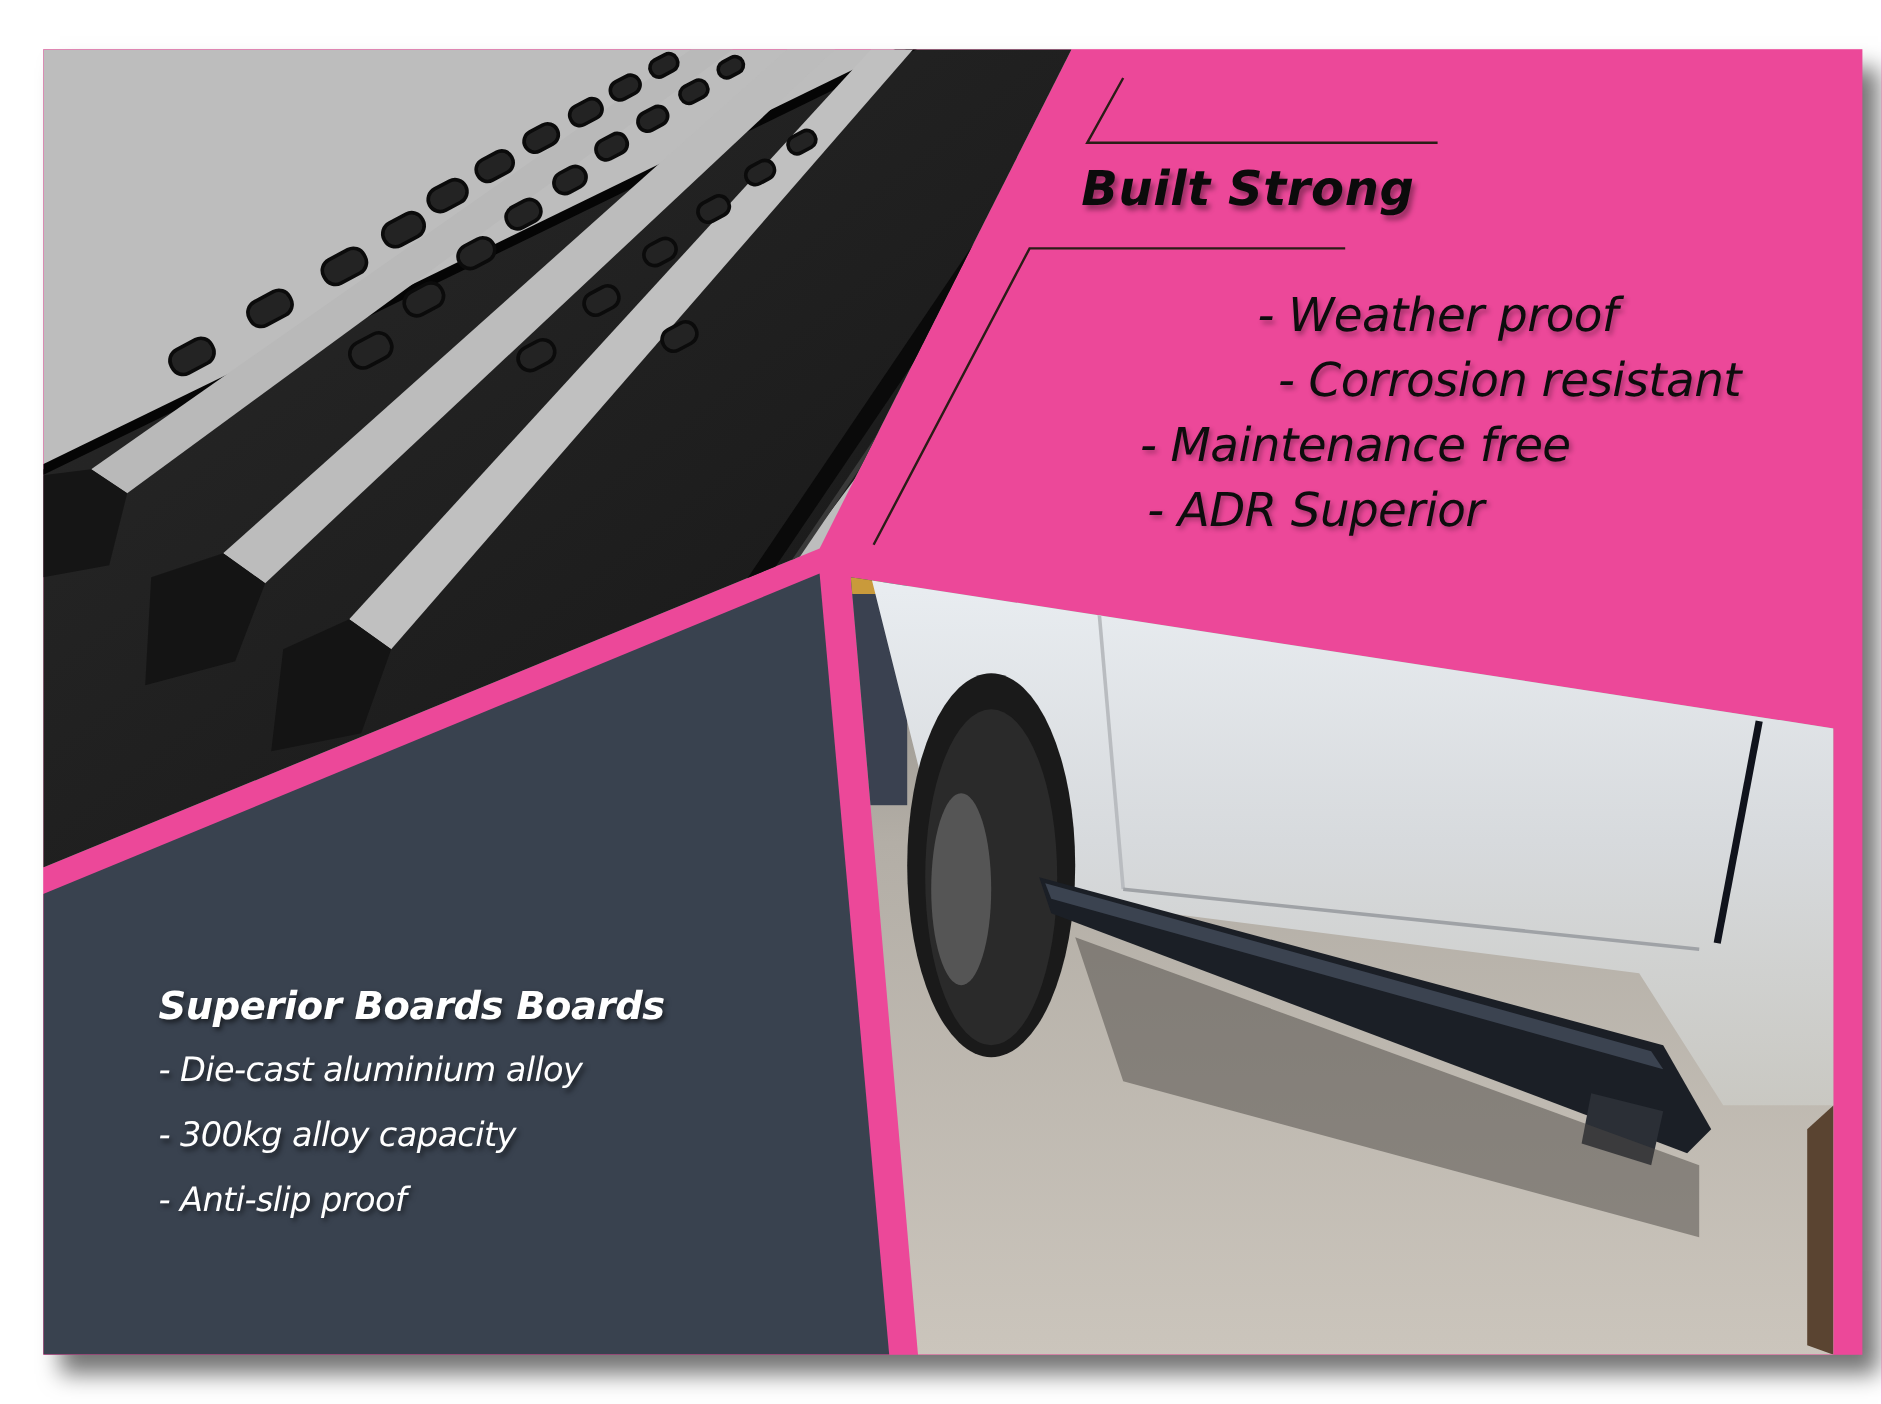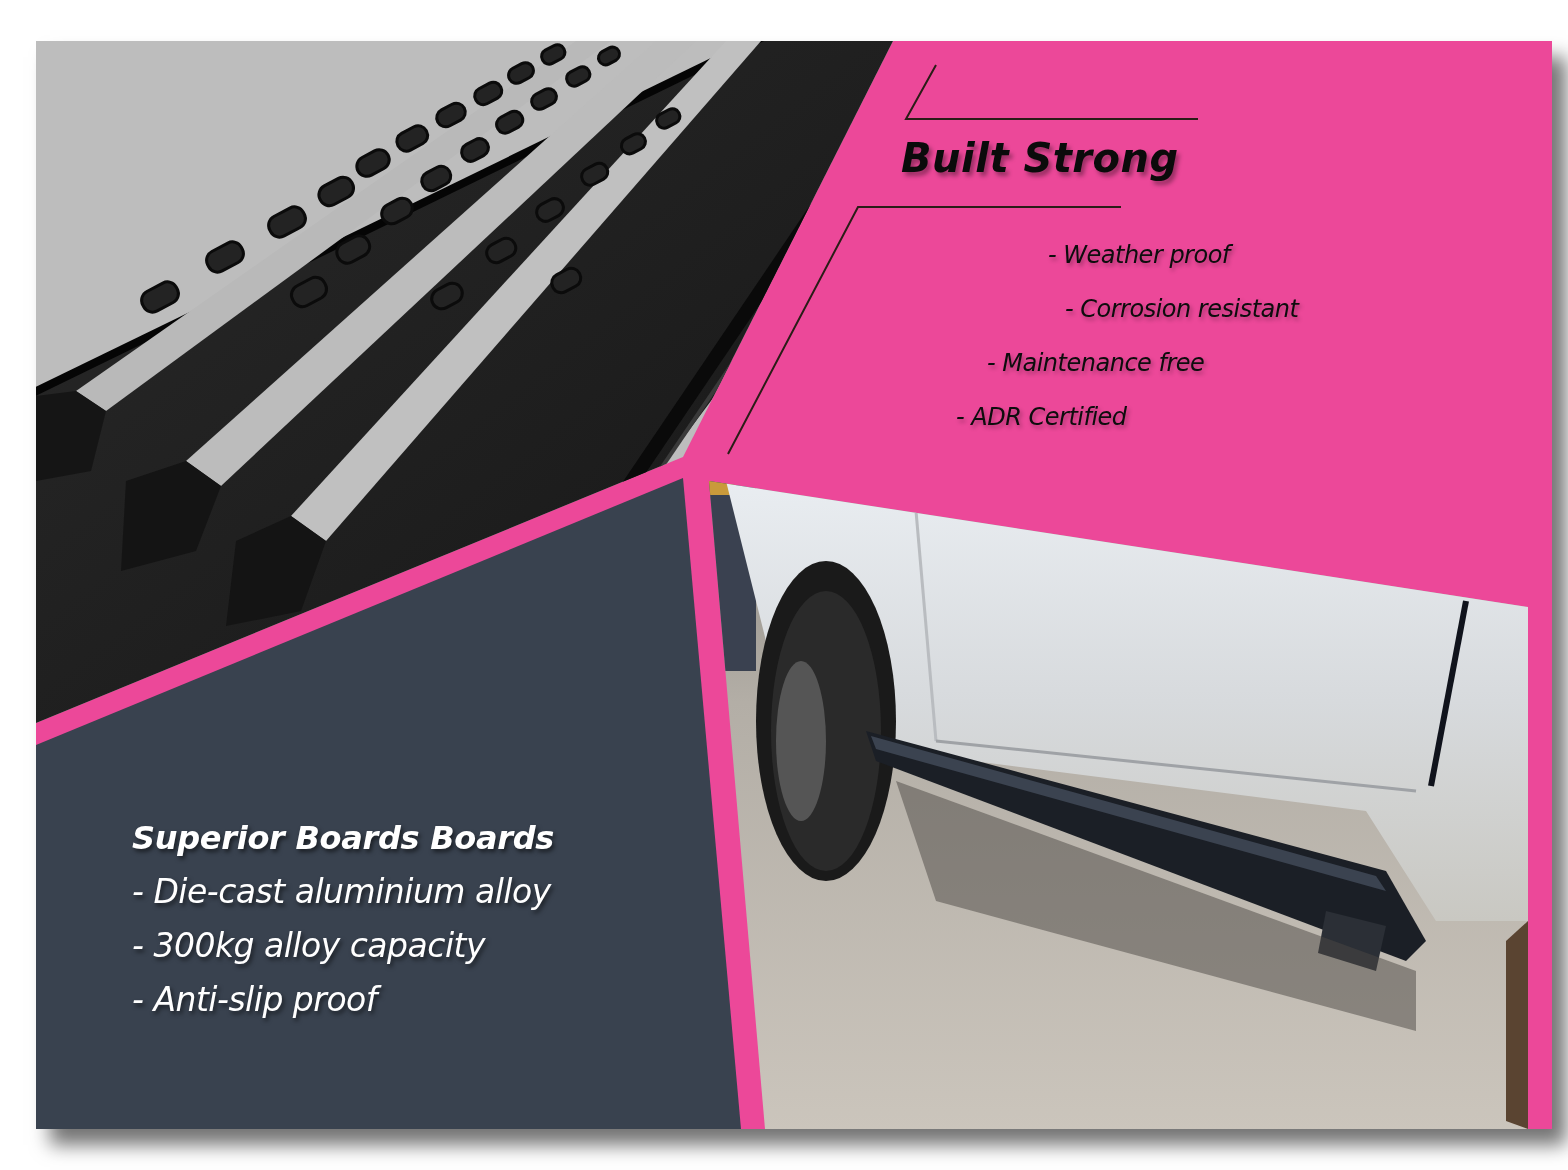--- a/index.html
+++ b/index.html
@@ -18,34 +18,34 @@
   .layer { position: absolute; left: 0; top: 0; width: 1492px; height: 1088px; }
   svg.layer { display: block; }
 
   .headline {
     position: absolute; left: 865px; top: 94px;
     font-size: 40px; font-weight: bold; font-style: italic; color: #0b0b0b;
     text-shadow: 3px 4px 4px rgba(0,0,0,0.35);
     letter-spacing: 0.5px; margin: 0; white-space: nowrap;
   }
   .feat {
-    position: absolute; font-size: 24px; font-style: italic; color: #0d0d0d;
+    position: absolute; font-size: 39px; font-style: italic; color: #0d0d0d;
     text-shadow: 2px 3px 4px rgba(0,0,0,0.3); white-space: nowrap; margin: 0;
     font-family: "DejaVu Sans", sans-serif; letter-spacing: -0.5px;
   }
   .panel-text {
     position: absolute; left: 96px; top: 770px; color: #ffffff; margin: 0;
   }
   .panel-title {
     font-size: 32px; font-weight: bold; font-style: italic;
     text-shadow: 2px 3px 4px rgba(0,0,0,0.55); white-space: nowrap; line-height: 54px;
     letter-spacing: -0.3px;
   }
   .panel-item {
-    font-size: 33px; font-style: italic; text-shadow: 2px 3px 4px rgba(0,0,0,0.55);
+    font-size: 28px; font-style: italic; text-shadow: 2px 3px 4px rgba(0,0,0,0.55);
     white-space: nowrap; line-height: 54px; letter-spacing: -0.5px;
   }
 </style>
 </head>
 <body>
 
 <div class="card">
 
   <svg class="layer" viewBox="0 0 1492 1088" xmlns="http://www.w3.org/2000/svg">
     <defs>
@@ -159,22 +159,22 @@
   </svg>
 
   <svg class="layer" viewBox="0 0 1492 1088" xmlns="http://www.w3.org/2000/svg">
     <polyline points="900,24 870,78 1162,78" stroke="#2a1d17" stroke-width="2" fill="none"></polyline>
     <polyline points="1085,166 822,166 692,413" stroke="#2a1d17" stroke-width="2" fill="none"></polyline>
   </svg>
 
   <h1 class="headline">Built Strong</h1>
   <p class="feat" style="left:1012px; top:200px;">- Weather proof</p>
   <p class="feat" style="left:982px; top:254px;margin-left:47px;">- Corrosion resistant</p>
-  <p class="feat" style="left:951px; top:308px;">- Maintenance free</p>
-  <p class="feat" style="left:920px; top:362px;">- ADR Certified</p>
+  <p class="feat" style="left:914px; top:308px;">- Maintenance free</p>
+  <p class="feat" style="left:920px; top:362px;">- ADR Superior</p>
 
   <div class="panel-text">
     <div class="panel-title">Superior Boards Boards</div>
     <div class="panel-item">- Die-cast aluminium alloy</div>
     <div class="panel-item">- 300kg alloy capacity</div>
     <div class="panel-item">- Anti-slip proof</div>
   </div>
 </div>
 
 </body></html>

